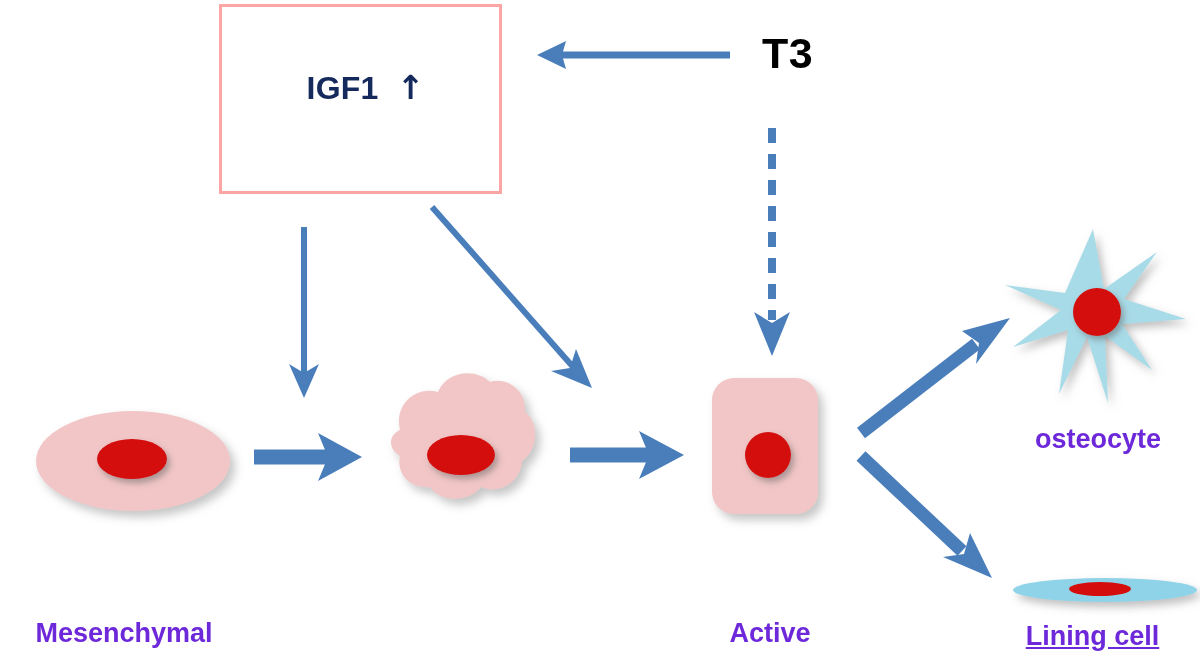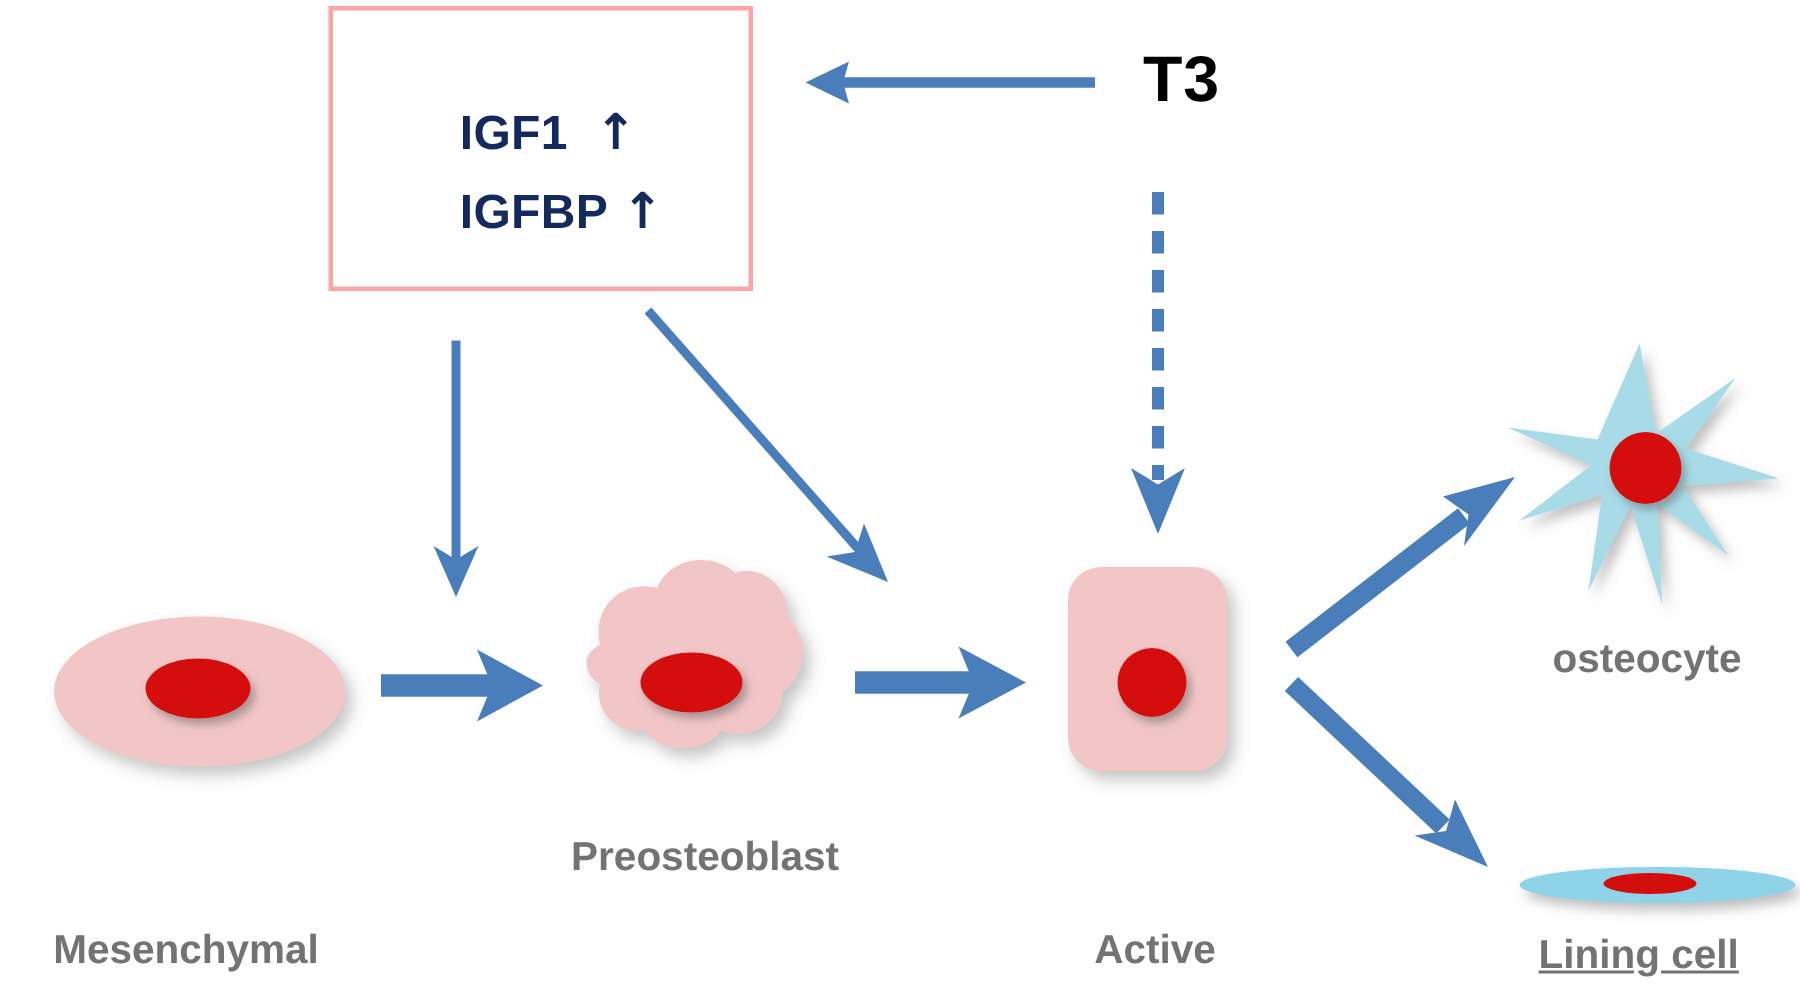--- a/index.html
+++ b/index.html
@@ -17,21 +17,21 @@
   }
   #svg-layer {
     position: absolute;
     left: 0;
     top: 0;
     width: 1200px;
     height: 668px;
   }
   .txt {
     position: absolute;
-    color: #737373;
+    color: #6d28d9;
     font-weight: bold;
     font-family: "Liberation Sans", sans-serif;
     white-space: pre;
     line-height: 1.14;
   }
 
   
   #gene-box {
     position: absolute;
     left: 219px;
@@ -212,33 +212,29 @@
     <g>
       <path d="M 861 456 L 962 551" stroke="#4a7ebb" stroke-width="13" fill="none"></path>
       <path d="M 992 578 L 970 533 L 964 554 L 943 557 Z" fill="#4a7ebb"></path>
     </g>
   </svg>
 
   <div id="gene-box">
     <div class="gene-row" id="gene-row-0">
       <span>IGF1</span><span>&nbsp;&nbsp;</span><span class="up">↑</span>
     </div>
-    <div class="gene-row" id="gene-row-1">
-      <span>IGFBP</span><span>&nbsp;</span><span class="up">↑</span>
-    </div>
   </div>
 
   <div class="txt" id="t3-label">T3</div>
 
   <div class="txt" id="label-mesenchymal">
     <div>Mesenchymal</div>
     
   </div>
 
-  <div class="txt" id="label-preosteoblast">Preosteoblast</div>
 
   <div class="txt" id="label-active-osteoblast">
     <div>Active</div>
     
   </div>
 
   <div class="txt" id="label-osteocyte">osteocyte</div>
 
   <div class="txt" id="label-lining-cell">Lining cell</div>
 

